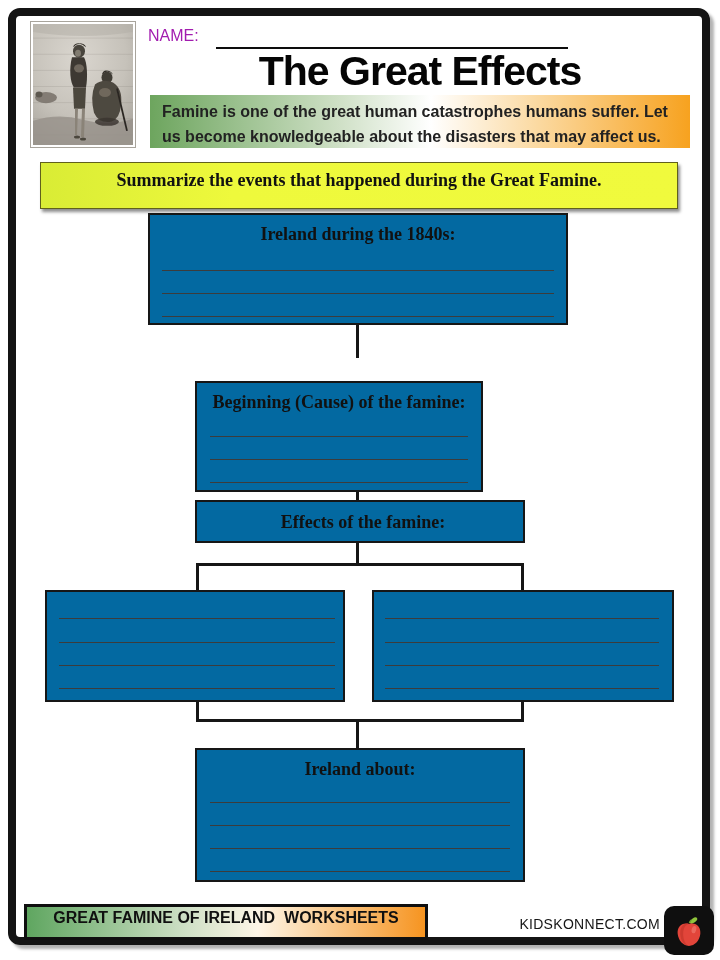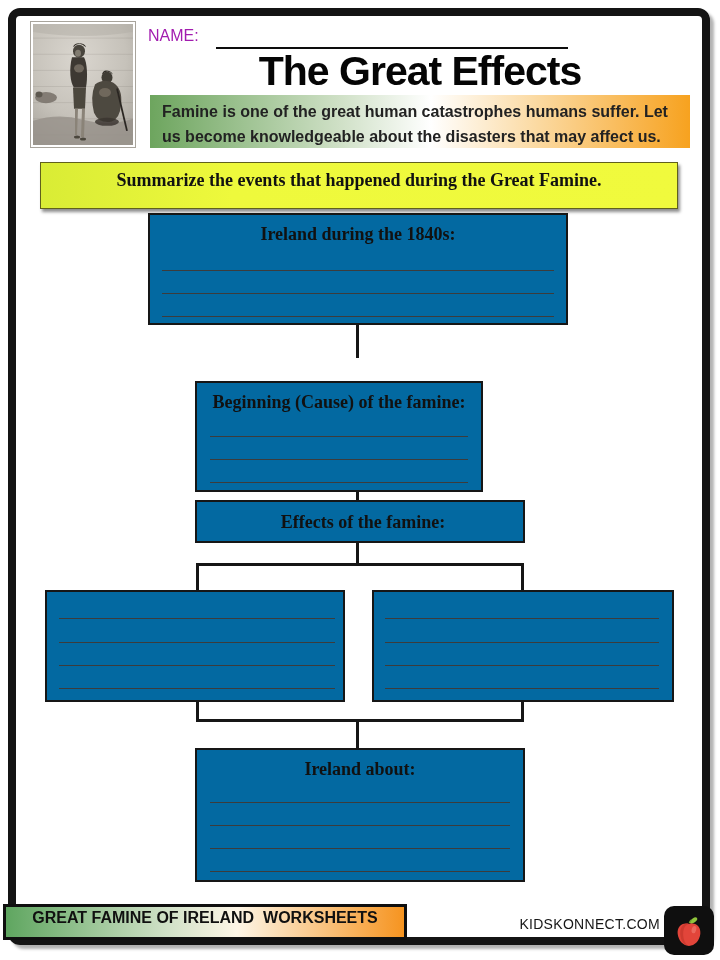--- a/index.html
+++ b/index.html
@@ -27,21 +27,21 @@
                  border:1px solid #60601c;box-shadow:2px 3px 3px rgba(0,0,0,0.45);
                  text-align:center;line-height:34px;
                  font-family:"Liberation Serif",serif;font-size:18px;font-weight:bold;color:#111111;}
   
   .node{position:absolute;box-sizing:border-box;border:2.5px solid #161616;background:#0369a1;z-index:2;}
   .node-title{display:block;padding-top:9px;text-align:center;
               font-family:"Liberation Serif",serif;font-size:18px;font-weight:bold;color:#111111;}
   .wline{position:absolute;height:0;border-top:1.5px solid #3c3c3c;}
   .conn{position:absolute;background:#161616;z-index:1;}
   
-  .footer-banner{position:absolute;left:3px;top:904px;width:404px;height:36px;box-sizing:border-box;
+  .footer-banner{position:absolute;left:24px;top:904px;width:404px;height:36px;box-sizing:border-box;
                  border:3px solid #0f0f0f;z-index:5;
                  background:linear-gradient(90deg,#5fa660 0%,#cfe0c6 40%,#fdf5e6 58%,#f69420 100%);
                  text-align:center;line-height:22px;font-size:16px;font-weight:bold;color:#101010;
                  white-space:pre;letter-spacing:0px;}
   .site-text{position:absolute;left:470px;top:916px;width:190px;text-align:right;
              font-size:14px;color:#161616;letter-spacing:0.3px;z-index:5;}
   .apple-badge{position:absolute;left:664px;top:906px;width:50px;height:49px;background:#0f0f0f;
                border-radius:10px;z-index:6;display:flex;align-items:center;justify-content:center;}
   .apple-badge svg{width:34px;height:36px;display:block;}
 </style>

